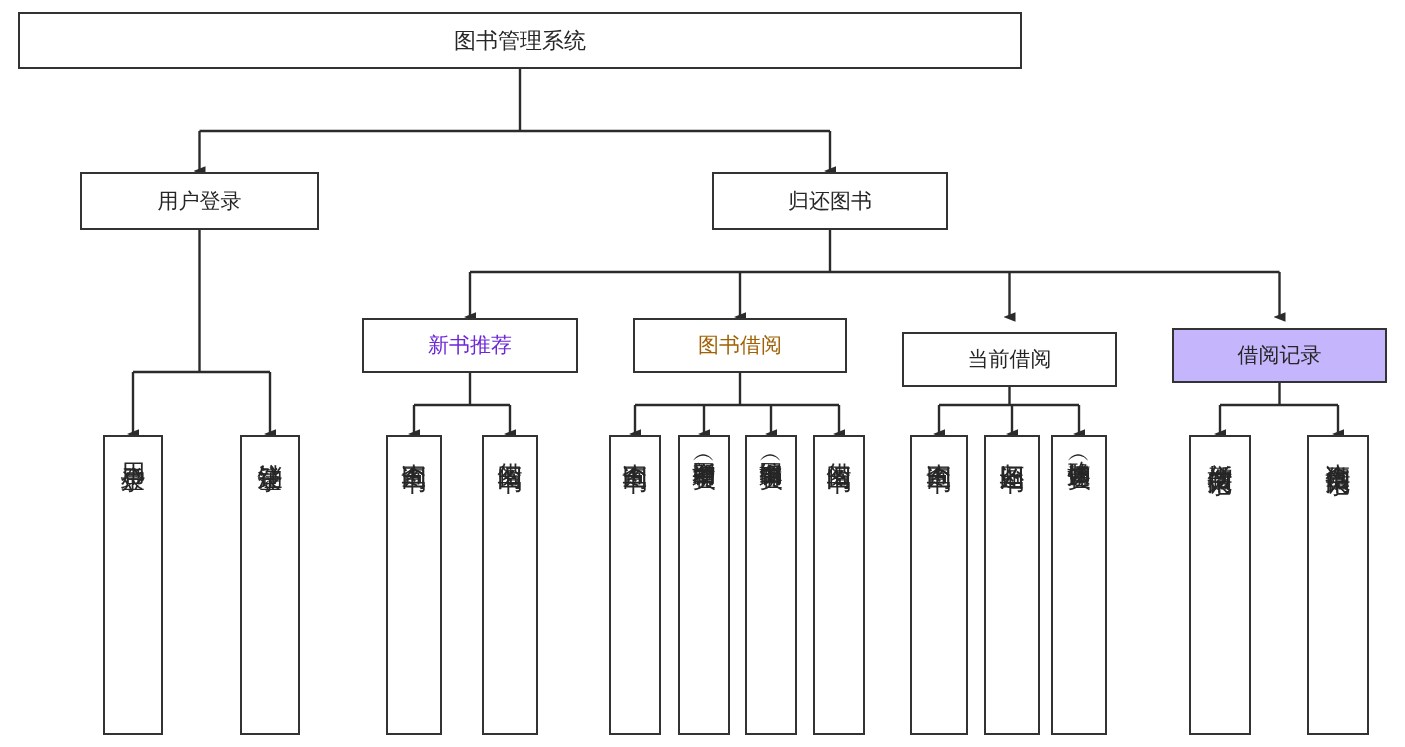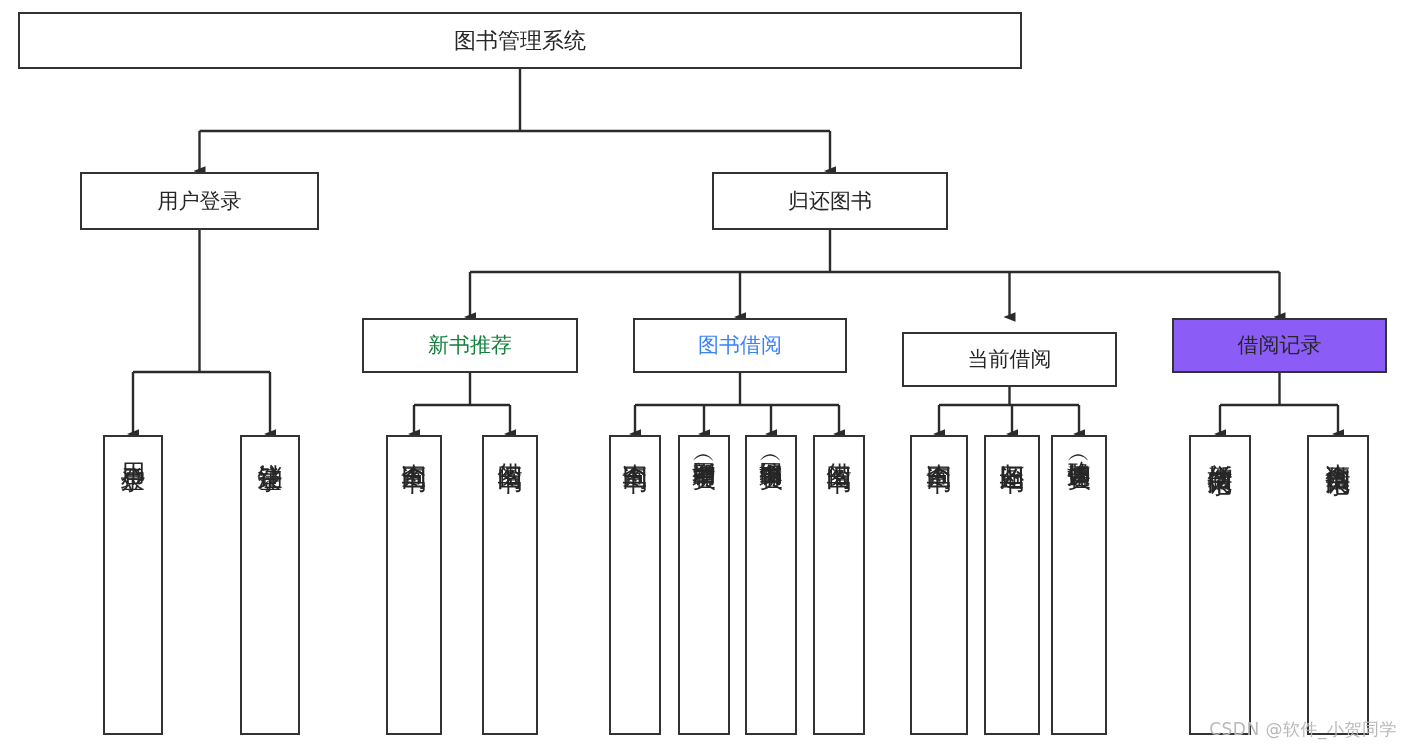--- a/index.html
+++ b/index.html
@@ -133,29 +133,29 @@
       <div class="node h" style="left: 712px; top: 172px; width: 236px; height: 58px; border-color: rgb(51, 51, 51); background: rgb(255, 255, 255);">
         <span class="lbl" style="color: rgb(38, 38, 38);">归还图书</span>
       </div>
       <div class="node v" style="left: 103px; top: 435px; width: 60px; height: 300px; border-color: rgb(51, 51, 51); background: rgb(255, 255, 255);">
         <span class="lbl" style="color: rgb(38, 38, 38);">用户登录</span>
       </div>
       <div class="node v" style="left: 240px; top: 435px; width: 60px; height: 300px; border-color: rgb(51, 51, 51); background: rgb(255, 255, 255);">
         <span class="lbl" style="color: rgb(38, 38, 38);">注销登录</span>
       </div>
       <div class="node h" style="left: 362px; top: 318px; width: 216px; height: 55px; border-color: rgb(51, 51, 51); background: rgb(255, 255, 255);">
-        <span class="lbl" style="color: #15803d;">新书推荐</span>
+        <span class="lbl" style="color: #6d28d9;">新书推荐</span>
       </div>
       <div class="node h" style="left: 633px; top: 318px; width: 214px; height: 55px; border-color: rgb(51, 51, 51); background: rgb(255, 255, 255);">
-        <span class="lbl" style="color: #3b82f6;">图书借阅</span>
+        <span class="lbl" style="color: #a16207;">图书借阅</span>
       </div>
       <div class="node h" style="left: 902px; top: 332px; width: 215px; height: 55px; border-color: rgb(51, 51, 51); background: rgb(255, 255, 255);">
         <span class="lbl" style="color: rgb(38, 38, 38);">当前借阅</span>
       </div>
-      <div class="node h" style="left: 1172px; top: 318px; width: 215px; height: 55px; border-color: rgb(51, 51, 51); background: #8b5cf6;">
+      <div class="node h" style="left: 1172px; top: 328px; width: 215px; height: 55px; border-color: rgb(51, 51, 51); background: #c4b5fd;">
         <span class="lbl" style="color: rgb(38, 38, 38);">借阅记录</span>
       </div>
       <div class="node v" style="left: 386px; top: 435px; width: 56px; height: 300px; border-color: rgb(51, 51, 51); background: rgb(255, 255, 255);">
         <span class="lbl" style="color: rgb(38, 38, 38);">查询图书</span>
       </div>
       <div class="node v" style="left: 482px; top: 435px; width: 56px; height: 300px; border-color: rgb(51, 51, 51); background: rgb(255, 255, 255);">
         <span class="lbl" style="color: rgb(38, 38, 38);">借阅图书</span>
       </div>
       <div class="node v" style="left: 609px; top: 435px; width: 52px; height: 300px; border-color: rgb(51, 51, 51); background: rgb(255, 255, 255);">
         <span class="lbl" style="color: rgb(38, 38, 38);">查询图书</span>
@@ -179,14 +179,13 @@
         <span class="lbl" style="color: rgb(38, 38, 38);">确认归还（管理员）</span>
       </div>
       <div class="node v" style="left: 1189px; top: 435px; width: 62px; height: 300px; border-color: rgb(51, 51, 51); background: rgb(255, 255, 255);">
         <span class="lbl" style="color: rgb(38, 38, 38);">新增借阅记录</span>
       </div>
       <div class="node v" style="left: 1307px; top: 435px; width: 62px; height: 300px; border-color: rgb(51, 51, 51); background: rgb(255, 255, 255);">
         <span class="lbl" style="color: rgb(38, 38, 38);">查询借阅记录</span>
       </div>
     </div>
 
-  <div id="watermark">CSDN @软件_小贺同学</div>
 </div>
 
 </body></html>

